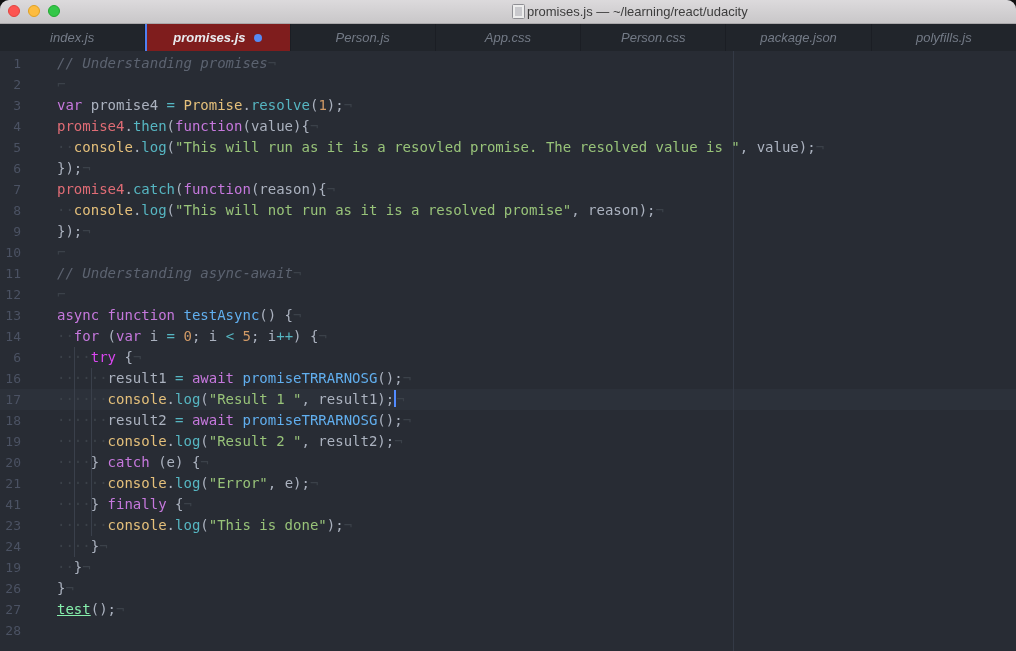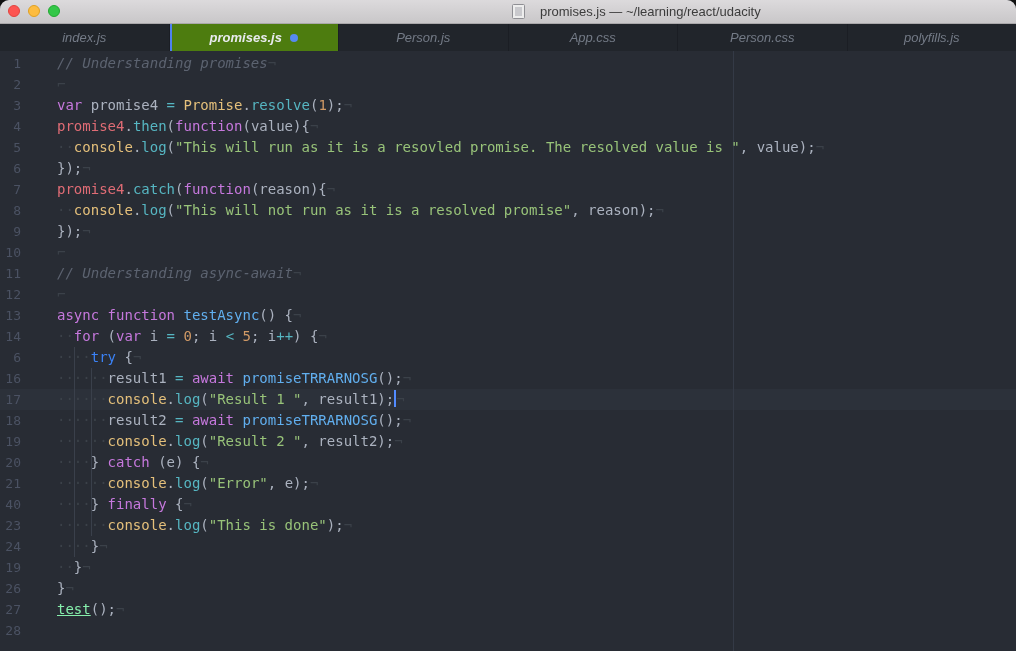--- a/index.html
+++ b/index.html
@@ -14,34 +14,34 @@
     background:linear-gradient(#dcdadc,#c9c7c9);
     border-bottom:1px solid #aaa8aa;
   }
   .traffic{position:absolute;left:8px;top:5px;display:flex;gap:8px;}
   .tl{width:12px;height:12px;border-radius:50%;box-sizing:border-box;}
   .tl.close{background:#fd5552;border:1px solid #e1443f;}
   .tl.min{background:#fdbc40;border:1px solid #dfa023;}
   .tl.max{background:#33c748;border:1px solid #22a832;}
   .titlegroup{
     position:absolute;left:512px;top:0;height:23px;
-    display:flex;align-items:center;gap:15px;
+    display:flex;align-items:center;gap:2px;
   }
   .docicon{display:block;}
   .title{font-size:13px;font-weight:500;color:#3c3c3c;white-space:nowrap;}
   
   .tabbar{
     height:27px;background:#21252b;display:flex;
   }
   .tab{
     flex:1;position:relative;display:flex;align-items:center;justify-content:center;
     gap:8px;border-right:1px solid #1b1e24;box-sizing:border-box;cursor:default;font-style:italic;
   }
   .tab:last-child{border-right:none;}
-  .tab.active{background:#4d7c0f;}
+  .tab.active{background:#7f1d1d;}
   .tab-label{font-size:13px;color:#747b87;white-space:nowrap;}
   .tab.active .tab-label{color:#e8eaee;font-weight:600;}
   .mod-dot{width:8px;height:8px;border-radius:50%;}
   .tab-accent{position:absolute;left:0;top:0;width:2px;height:100%;}
   
   .editor{
     position:relative;height:601px;background:#282c34;
     font-family:"DejaVu Sans Mono",monospace;font-size:14px;
   }
   .ruler{position:absolute;left:733px;top:0;width:1px;height:100%;background:#343a46;z-index:1;}
@@ -90,48 +90,51 @@
       <div class="tab">
         <span class="tab-label">Person.js</span>
       </div>
       <div class="tab">
         <span class="tab-label">App.css</span>
       </div>
       <div class="tab">
         <span class="tab-label">Person.css</span>
       </div>
       <div class="tab">
+        <span class="tab-label">package.json</span>
+      </div>
+      <div class="tab">
         <span class="tab-label">polyfills.js</span>
       </div>
     </div>
 
   <div class="editor">
     <div class="code-lines">
         <div class="line"><span class="ln">1</span><span class="code-text"><span style="color: rgb(92, 99, 112); font-style: italic;">// Understanding promises</span><span style="color: rgb(59, 65, 73);">¬</span></span></div>
         <div class="line"><span class="ln">2</span><span class="code-text"><span style="color: rgb(59, 65, 73);">⌐</span></span></div>
         <div class="line"><span class="ln">3</span><span class="code-text"><span style="color: rgb(198, 120, 221);">var</span><span style="color: rgb(171, 178, 191);"> promise4 </span><span style="color: rgb(86, 182, 194);">=</span><span style="color: rgb(171, 178, 191);"> </span><span style="color: rgb(229, 192, 123);">Promise</span><span style="color: rgb(171, 178, 191);">.</span><span style="color: rgb(86, 182, 194);">resolve</span><span style="color: rgb(171, 178, 191);">(</span><span style="color: rgb(209, 154, 102);">1</span><span style="color: rgb(171, 178, 191);">);</span><span style="color: rgb(59, 65, 73);">¬</span></span></div>
         <div class="line"><span class="ln">4</span><span class="code-text"><span style="color: rgb(224, 108, 117);">promise4</span><span style="color: rgb(171, 178, 191);">.</span><span style="color: rgb(86, 182, 194);">then</span><span style="color: rgb(171, 178, 191);">(</span><span style="color: rgb(198, 120, 221);">function</span><span style="color: rgb(171, 178, 191);">(value){</span><span style="color: rgb(59, 65, 73);">¬</span></span></div>
         <div class="line"><span class="ln">5</span><span class="code-text"><span style="color: rgb(59, 65, 73);">··</span><span style="color: rgb(229, 192, 123);">console</span><span style="color: rgb(171, 178, 191);">.</span><span style="color: rgb(86, 182, 194);">log</span><span style="color: rgb(171, 178, 191);">(</span><span style="color: rgb(152, 195, 121);">"This will run as it is a resovled promise. The resolved value is "</span><span style="color: rgb(171, 178, 191);">, value);</span><span style="color: rgb(59, 65, 73);">¬</span></span></div>
         <div class="line"><span class="ln">6</span><span class="code-text"><span style="color: rgb(171, 178, 191);">});</span><span style="color: rgb(59, 65, 73);">¬</span></span></div>
         <div class="line"><span class="ln">7</span><span class="code-text"><span style="color: rgb(224, 108, 117);">promise4</span><span style="color: rgb(171, 178, 191);">.</span><span style="color: rgb(86, 182, 194);">catch</span><span style="color: rgb(171, 178, 191);">(</span><span style="color: rgb(198, 120, 221);">function</span><span style="color: rgb(171, 178, 191);">(reason){</span><span style="color: rgb(59, 65, 73);">¬</span></span></div>
         <div class="line"><span class="ln">8</span><span class="code-text"><span style="color: rgb(59, 65, 73);">··</span><span style="color: rgb(229, 192, 123);">console</span><span style="color: rgb(171, 178, 191);">.</span><span style="color: rgb(86, 182, 194);">log</span><span style="color: rgb(171, 178, 191);">(</span><span style="color: rgb(152, 195, 121);">"This will not run as it is a resolved promise"</span><span style="color: rgb(171, 178, 191);">, reason);</span><span style="color: rgb(59, 65, 73);">¬</span></span></div>
         <div class="line"><span class="ln">9</span><span class="code-text"><span style="color: rgb(171, 178, 191);">});</span><span style="color: rgb(59, 65, 73);">¬</span></span></div>
         <div class="line"><span class="ln">10</span><span class="code-text"><span style="color: rgb(59, 65, 73);">⌐</span></span></div>
         <div class="line"><span class="ln">11</span><span class="code-text"><span style="color: rgb(92, 99, 112); font-style: italic;">// Understanding async-await</span><span style="color: rgb(59, 65, 73);">¬</span></span></div>
         <div class="line"><span class="ln">12</span><span class="code-text"><span style="color: rgb(59, 65, 73);">⌐</span></span></div>
         <div class="line"><span class="ln">13</span><span class="code-text"><span style="color: rgb(198, 120, 221);">async</span><span style="color: rgb(171, 178, 191);"> </span><span style="color: rgb(198, 120, 221);">function</span><span style="color: rgb(171, 178, 191);"> </span><span style="color: rgb(97, 175, 239);">testAsync</span><span style="color: rgb(171, 178, 191);">() {</span><span style="color: rgb(59, 65, 73);">¬</span></span></div>
         <div class="line"><span class="ln">14</span><span class="code-text"><span style="color: rgb(59, 65, 73);">··</span><span style="color: rgb(198, 120, 221);">for</span><span style="color: rgb(171, 178, 191);"> (</span><span style="color: rgb(198, 120, 221);">var</span><span style="color: rgb(171, 178, 191);"> i </span><span style="color: rgb(86, 182, 194);">=</span><span style="color: rgb(171, 178, 191);"> </span><span style="color: rgb(209, 154, 102);">0</span><span style="color: rgb(171, 178, 191);">; i </span><span style="color: rgb(86, 182, 194);">&lt;</span><span style="color: rgb(171, 178, 191);"> </span><span style="color: rgb(209, 154, 102);">5</span><span style="color: rgb(171, 178, 191);">; i</span><span style="color: rgb(86, 182, 194);">++</span><span style="color: rgb(171, 178, 191);">) {</span><span style="color: rgb(59, 65, 73);">¬</span></span></div>
-        <div class="line"><span class="ln">6</span><span class="code-text"><span style="color: rgb(59, 65, 73);">····</span><span style="color: #3b82f6;">try</span><span style="color: rgb(171, 178, 191);"> {</span><span style="color: rgb(59, 65, 73);">¬</span></span></div>
+        <div class="line"><span class="ln">6</span><span class="code-text"><span style="color: rgb(59, 65, 73);">····</span><span style="color: #d946ef;">try</span><span style="color: rgb(171, 178, 191);"> {</span><span style="color: rgb(59, 65, 73);">¬</span></span></div>
         <div class="line"><span class="ln">16</span><span class="code-text"><span style="color: rgb(59, 65, 73);">······</span><span style="color: rgb(171, 178, 191);">result1 </span><span style="color: rgb(86, 182, 194);">=</span><span style="color: rgb(171, 178, 191);"> </span><span style="color: rgb(198, 120, 221);">await</span><span style="color: rgb(171, 178, 191);"> </span><span style="color: rgb(97, 175, 239);">promiseTRRARNOSG</span><span style="color: rgb(171, 178, 191);">();</span><span style="color: rgb(59, 65, 73);">¬</span></span></div>
         <div class="line current"><span class="ln">17</span><span class="code-text"><span style="color: rgb(59, 65, 73);">······</span><span style="color: rgb(229, 192, 123);">console</span><span style="color: rgb(171, 178, 191);">.</span><span style="color: rgb(86, 182, 194);">log</span><span style="color: rgb(171, 178, 191);">(</span><span style="color: rgb(152, 195, 121);">"Result 1 "</span><span style="color: rgb(171, 178, 191);">, result1);</span><span class="cursor" style="background: rgb(82, 139, 255);"></span><span style="color: rgb(59, 65, 73);">¬</span></span></div>
         <div class="line"><span class="ln">18</span><span class="code-text"><span style="color: rgb(59, 65, 73);">······</span><span style="color: rgb(171, 178, 191);">result2 </span><span style="color: rgb(86, 182, 194);">=</span><span style="color: rgb(171, 178, 191);"> </span><span style="color: rgb(198, 120, 221);">await</span><span style="color: rgb(171, 178, 191);"> </span><span style="color: rgb(97, 175, 239);">promiseTRRARNOSG</span><span style="color: rgb(171, 178, 191);">();</span><span style="color: rgb(59, 65, 73);">¬</span></span></div>
         <div class="line"><span class="ln">19</span><span class="code-text"><span style="color: rgb(59, 65, 73);">······</span><span style="color: rgb(229, 192, 123);">console</span><span style="color: rgb(171, 178, 191);">.</span><span style="color: rgb(86, 182, 194);">log</span><span style="color: rgb(171, 178, 191);">(</span><span style="color: rgb(152, 195, 121);">"Result 2 "</span><span style="color: rgb(171, 178, 191);">, result2);</span><span style="color: rgb(59, 65, 73);">¬</span></span></div>
         <div class="line"><span class="ln">20</span><span class="code-text"><span style="color: rgb(59, 65, 73);">····</span><span style="color: rgb(171, 178, 191);">} </span><span style="color: rgb(198, 120, 221);">catch</span><span style="color: rgb(171, 178, 191);"> (e) {</span><span style="color: rgb(59, 65, 73);">¬</span></span></div>
         <div class="line"><span class="ln">21</span><span class="code-text"><span style="color: rgb(59, 65, 73);">······</span><span style="color: rgb(229, 192, 123);">console</span><span style="color: rgb(171, 178, 191);">.</span><span style="color: rgb(86, 182, 194);">log</span><span style="color: rgb(171, 178, 191);">(</span><span style="color: rgb(152, 195, 121);">"Error"</span><span style="color: rgb(171, 178, 191);">, e);</span><span style="color: rgb(59, 65, 73);">¬</span></span></div>
-        <div class="line"><span class="ln">40</span><span class="code-text"><span style="color: rgb(59, 65, 73);">····</span><span style="color: rgb(171, 178, 191);">} </span><span style="color: rgb(198, 120, 221);">finally</span><span style="color: rgb(171, 178, 191);"> {</span><span style="color: rgb(59, 65, 73);">¬</span></span></div>
+        <div class="line"><span class="ln">41</span><span class="code-text"><span style="color: rgb(59, 65, 73);">····</span><span style="color: rgb(171, 178, 191);">} </span><span style="color: rgb(198, 120, 221);">finally</span><span style="color: rgb(171, 178, 191);"> {</span><span style="color: rgb(59, 65, 73);">¬</span></span></div>
         <div class="line"><span class="ln">23</span><span class="code-text"><span style="color: rgb(59, 65, 73);">······</span><span style="color: rgb(229, 192, 123);">console</span><span style="color: rgb(171, 178, 191);">.</span><span style="color: rgb(86, 182, 194);">log</span><span style="color: rgb(171, 178, 191);">(</span><span style="color: rgb(152, 195, 121);">"This is done"</span><span style="color: rgb(171, 178, 191);">);</span><span style="color: rgb(59, 65, 73);">¬</span></span></div>
         <div class="line"><span class="ln">24</span><span class="code-text"><span style="color: rgb(59, 65, 73);">····</span><span style="color: rgb(171, 178, 191);">}</span><span style="color: rgb(59, 65, 73);">¬</span></span></div>
         <div class="line"><span class="ln">19</span><span class="code-text"><span style="color: rgb(59, 65, 73);">··</span><span style="color: rgb(171, 178, 191);">}</span><span style="color: rgb(59, 65, 73);">¬</span></span></div>
         <div class="line"><span class="ln">26</span><span class="code-text"><span style="color: rgb(171, 178, 191);">}</span><span style="color: rgb(59, 65, 73);">¬</span></span></div>
         <div class="line"><span class="ln">27</span><span class="code-text"><span style="color: #86efac; text-decoration: underline;">test</span><span style="color: rgb(171, 178, 191);">();</span><span style="color: rgb(59, 65, 73);">¬</span></span></div>
         <div class="line"><span class="ln">28</span><span class="code-text"></span></div>
       </div>
     <div class="ruler"></div>
     <div class="iguide g1"></div>
     <div class="iguide g2"></div>

